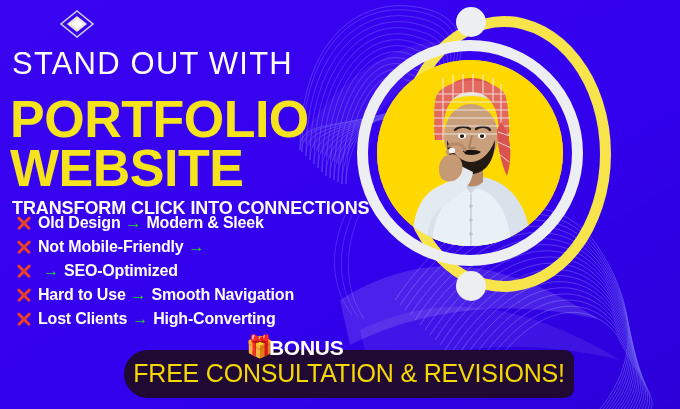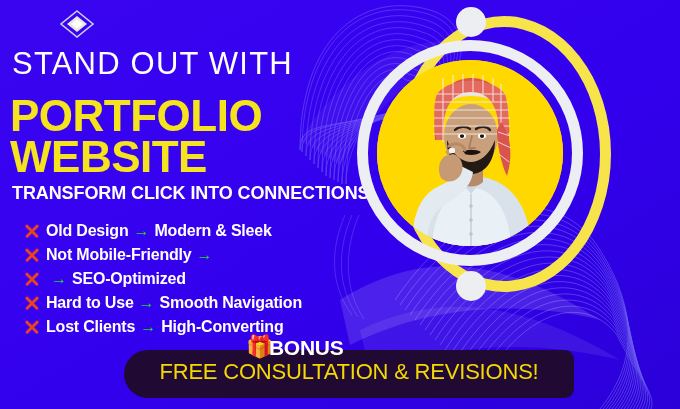--- a/index.html
+++ b/index.html
@@ -44,21 +44,21 @@
     color: #ffffff;
     font-size: 31px;
     font-weight: 300;
     letter-spacing: 1.2px;
     line-height: 1;
     margin: 4px 0 4px 2px;
     white-space: nowrap;
   }
   .headline-main {
     color: #f5e31e;
-    font-size: 44px;
+    font-size: 52px;
     font-weight: 700;
     letter-spacing: -0.5px;
     line-height: 0.94;
     margin: 16px 0 0 0;
     white-space: nowrap;
   }
   .headline-main .line2 { display: block; }
   .tagline {
     color: #ffffff;
     font-size: 18px;
@@ -67,21 +67,21 @@
     line-height: 1;
     margin: 6px 0 0 2px;
     white-space: nowrap;
   }
 
   
   .benefits {
     position: absolute;
     left: 16px;
     top: 212px;
-    margin: 8px;
+    margin: 0;
     padding: 0;
     list-style: none;
   }
   .benefit {
     display: flex;
     align-items: center;
     height: 22px;
     margin-bottom: 2px;
     white-space: nowrap;
   }
@@ -195,21 +195,21 @@
     font-size: 22px;
     line-height: 1;
   }
   .bonus-text {
     position: absolute;
     left: 124px;
     top: 361px;
     width: 450px;
     text-align: center;
     color: #f5d800;
-    font-size: 22px;
+    font-size: 25px;
     font-weight: 400;
     letter-spacing: -0.2px;
     line-height: 1;
     white-space: nowrap;
   }
 </style>
 </head>
 <body>
 
 <div id="ad">

